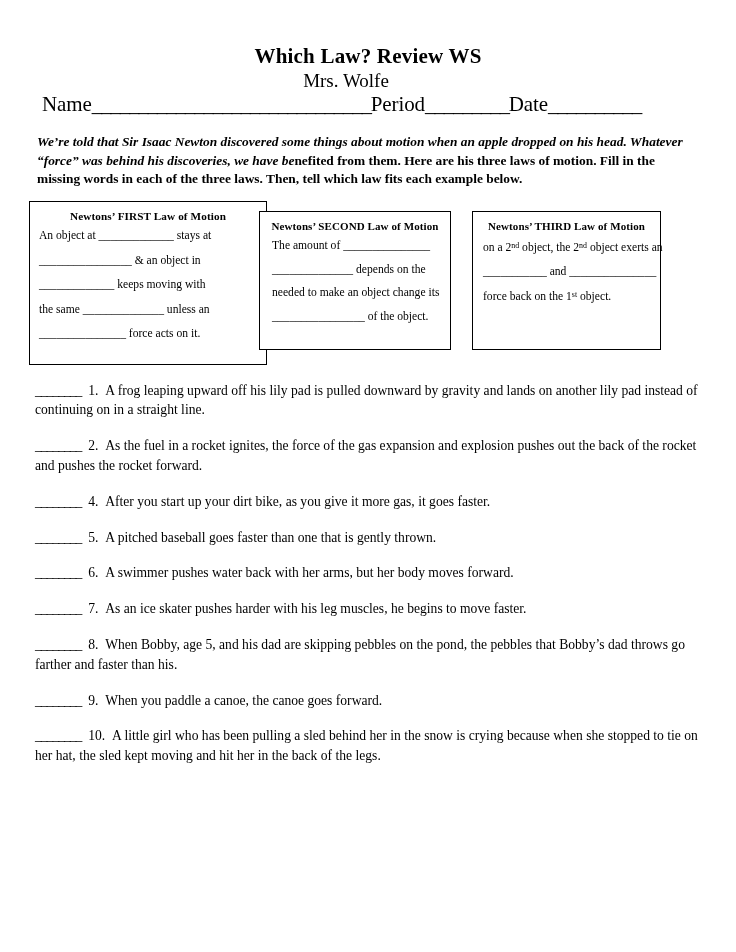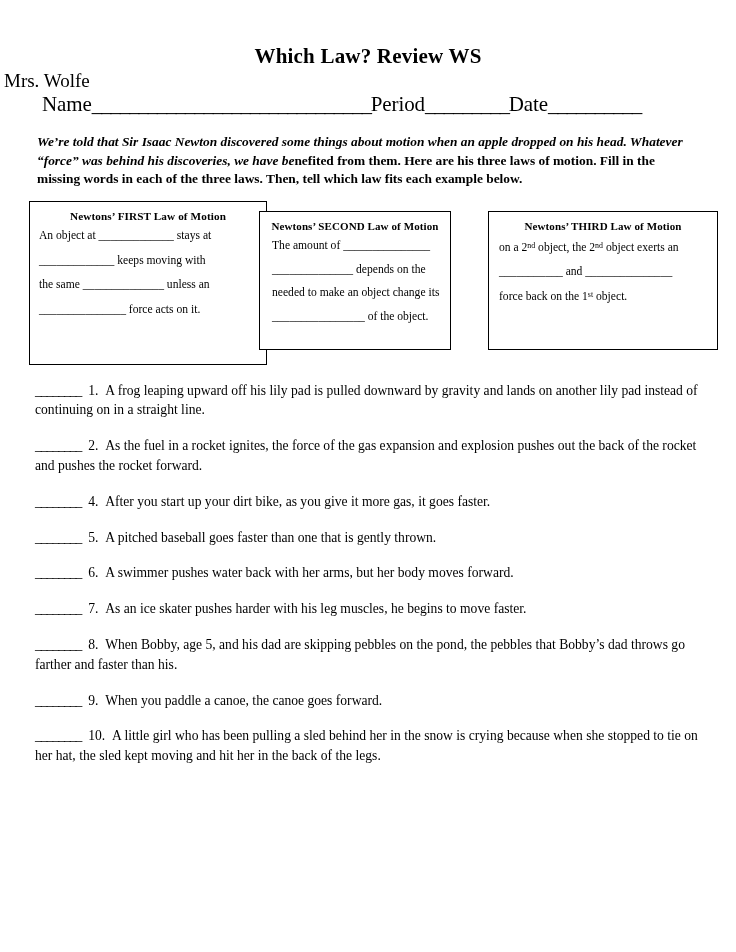--- a/index.html
+++ b/index.html
@@ -30,22 +30,23 @@
     left: 0;
     width: 736px;
     text-align: center;
     font-size: 21px;
     font-weight: bold;
     letter-spacing: 0.2px;
   }
   .doc-subtitle {
     position: absolute;
     top: 70px;
-    left: 4px;
+    left: 12px;
     width: 668px;
+    text-align: center;
     font-size: 19px;
     font-weight: normal;
   }
 
   .name-line {
     position: absolute;
     top: 92px;
     left: 42px;
     width: 660px;
     font-size: 21px;
@@ -72,21 +73,21 @@
 
   
   .law-box {
     position: absolute;
     border: 1.6px solid #000000;
     background: #ffffff;
     box-sizing: border-box;
   }
   #law-box-1 { left: 29px;  top: 201px; width: 238px; height: 164px; }
   #law-box-2 { left: 259px; top: 211px; width: 192px; height: 139px; }
-  #law-box-3 { left: 488px; top: 211px; width: 230px; height: 139px; }
+  #law-box-3 { left: 472px; top: 211px; width: 189px; height: 139px; }
 
   .law-title {
     text-align: center;
     font-weight: bold;
     font-size: 11.2px;
     margin-top: 8px;
     margin-bottom: 2px;
     letter-spacing: 0.1px;
   }
   #law-box-2 .law-title,
@@ -133,20 +134,21 @@
   <div class="name-line">
     <span>Name</span><span class="blank">______________________________</span><span>Period</span><span class="blank">_________</span><span>Date</span><span class="blank">__________</span>
   </div>
 
   <div class="intro"><span class="ital">We’re told that Sir Isaac Newton discovered some things about motion when an apple dropped on his head. Whatever “force” was behind his discoveries, we have be</span><span class="roman">nefited from them.  Here are his three laws of motion.  Fill in the missing words in each of the three laws.  Then, tell which law fits each example below.</span></div>
 
   <div class="law-box" id="law-box-1">
     <div class="law-title">Newtons’ FIRST Law of Motion</div>
     <div class="law-body">
       <span class="ln">An object at _____________ stays at</span>
+      <span class="ln">________________ &amp; an object in</span>
       <span class="ln">_____________ keeps moving with</span>
       <span class="ln">the same ______________ unless an</span>
       <span class="ln">_______________ force acts on it.</span>
     </div>
   </div>
 
   <div class="law-box" id="law-box-2">
     <div class="law-title">Newtons’ SECOND Law of Motion</div>
     <div class="law-body">
       <span class="ln">The amount of _______________</span>

